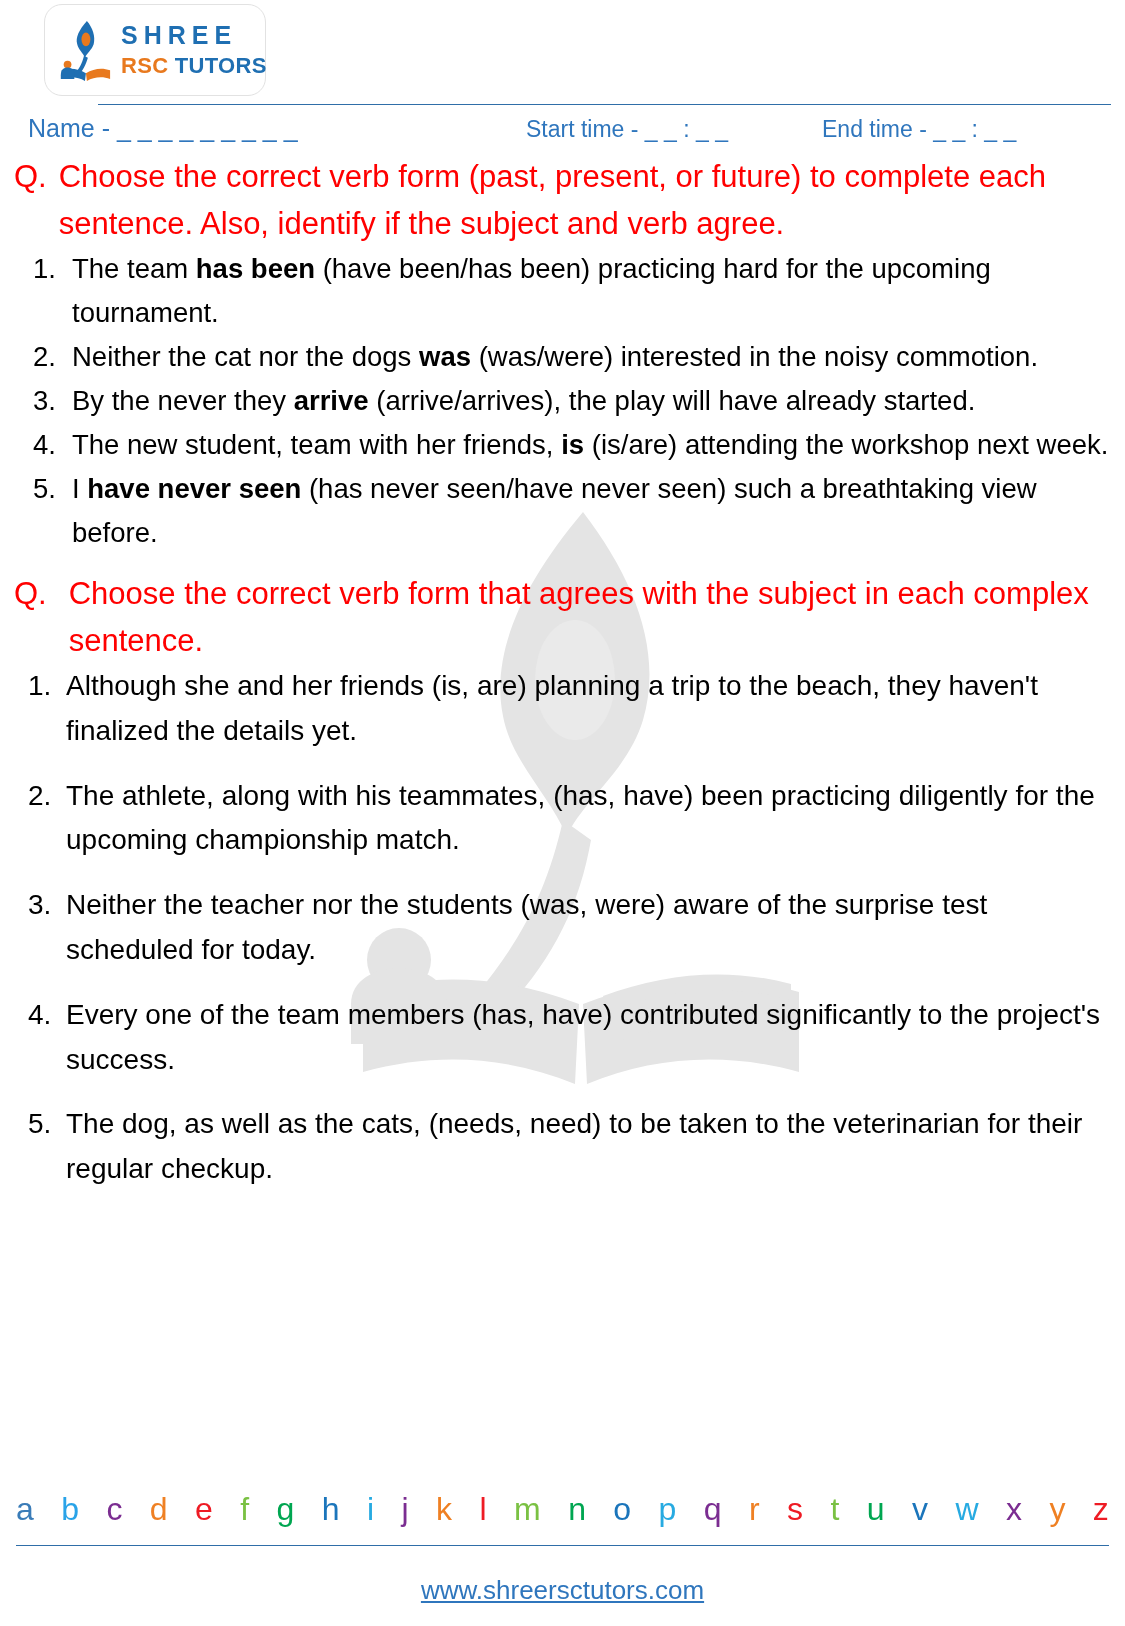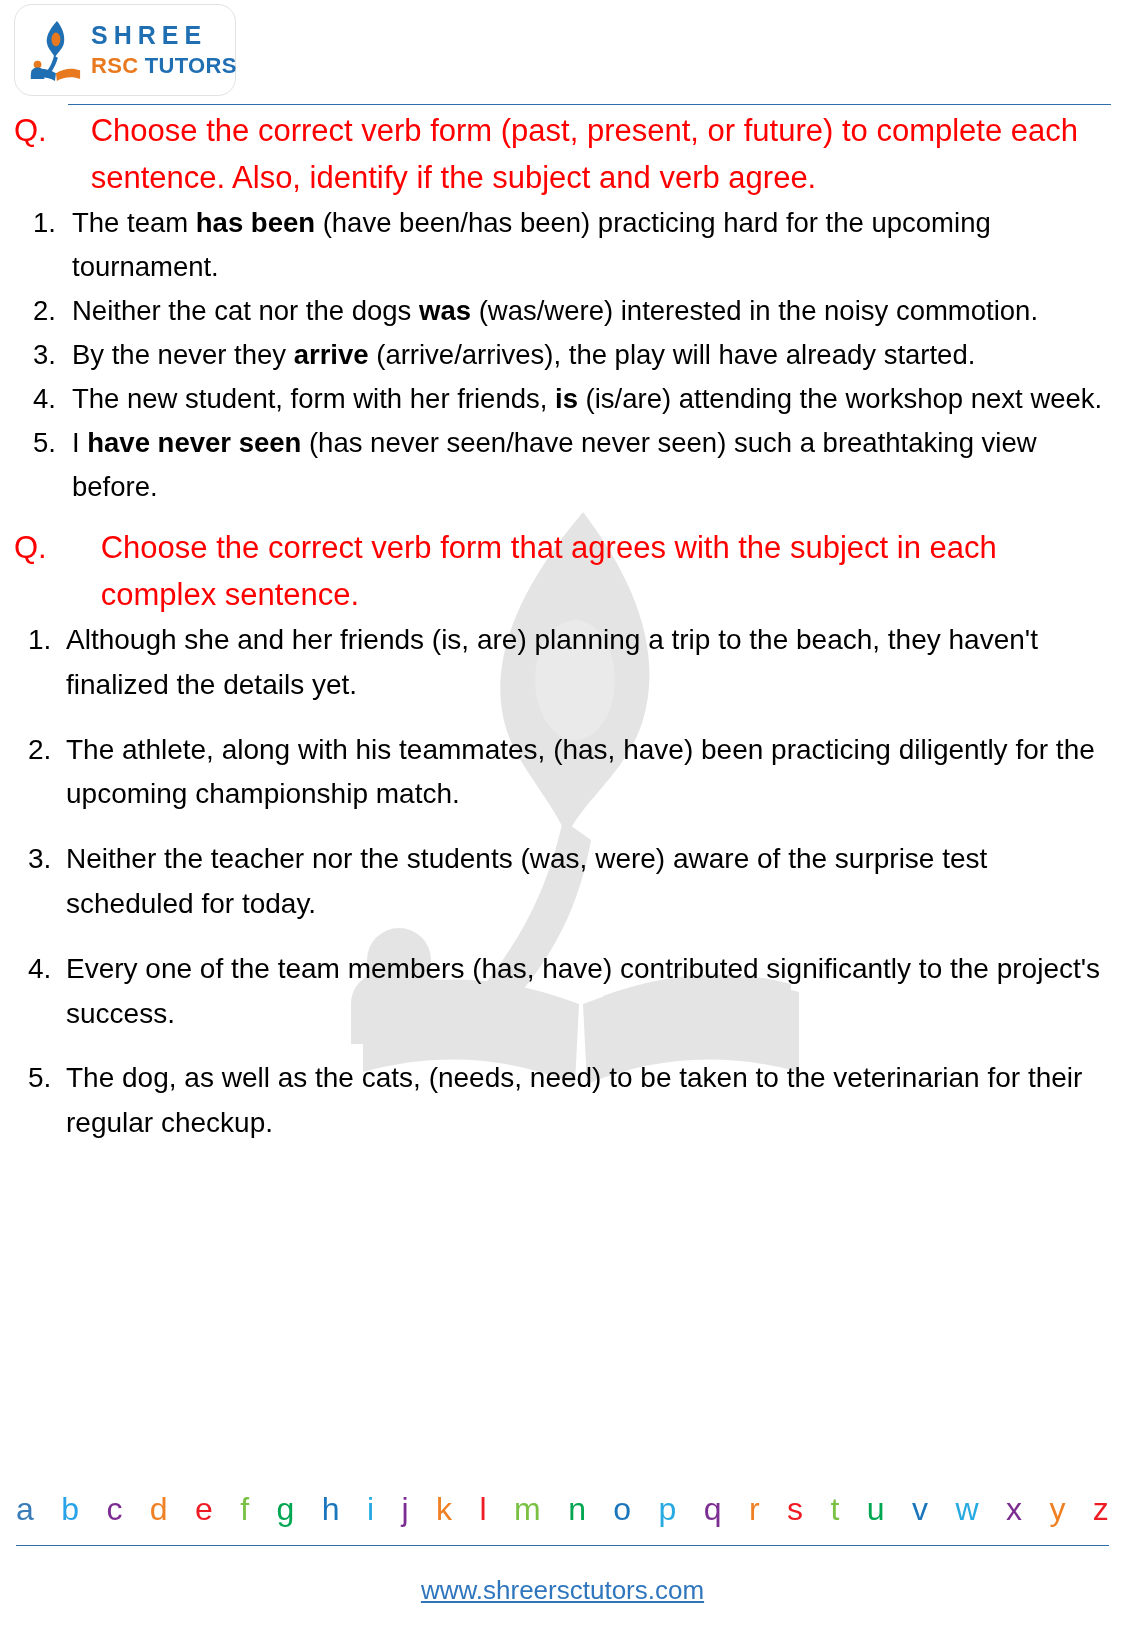--- a/index.html
+++ b/index.html
@@ -35,20 +35,21 @@
     width: 1125px;
     height: 1626px;
     box-sizing: border-box;
     padding: 0 14px;
   }
 
   
   .header {
     position: relative;
     height: 108px;
+    margin-left: 30px;
   }
   .logo-box {
     position: absolute;
     left: 0px;
     top: 4px;
     width: 222px;
     height: 92px;
     border: 1px solid #e2e2e2;
     border-radius: 18px;
     background: #fff;
@@ -118,21 +119,21 @@
     line-height: 1.50;
     display: flex;
     align-items: flex-start;
   }
   .q-head .q-mark {
     flex: 0 0 auto;
     padding-right: 12px;
   }
   .q-head.q2 { margin-top: 16px; }
   .q-head.q2 .q-mark { padding-right: 22px; }
-  .q-head .q-text { flex: 1 1 auto; margin-left: 32px; }
+  .q-head .q-text { flex: 1 1 auto; }
 
   ol.items {
     list-style: none;
     margin: 0;
     padding: 0;
     font-size: 27.5px;
     line-height: 1.60;
   }
   ol.items li {
     display: flex;
@@ -230,20 +231,25 @@
       </svg>
       <div class="logo-words">
         <div class="logo-line1">SHREE</div>
         <div class="logo-line2"><span class="logo-rsc">RSC</span><span>&nbsp;</span><span class="logo-tutors">TUTORS</span></div>
       </div>
     </div>
 
     <div class="header-rule"></div>
   </div>
 
+  <div class="meta-row">
+    <div class="meta-name">Name - _ _ _ _ _ _ _ _ _</div>
+    <div class="meta-start">Start time - _ _ : _ _</div>
+    <div class="meta-end">End time - _ _ : _ _</div>
+  </div>
 
   <div class="q-block">
     <div class="q-head">
       <span class="q-mark">Q.</span>
       <span class="q-text">Choose the correct verb form (past, present, or future) to complete each sentence. Also, identify if the subject and verb agree.</span>
     </div>
     <ol class="items q1-list">
       <li>
         <span class="num">1.</span>
         <span class="body"><span>The team </span><b>has been</b><span> (have been/has been) practicing hard for the upcoming tournament.</span></span>
@@ -251,21 +257,21 @@
       <li>
         <span class="num">2.</span>
         <span class="body"><span>Neither the cat nor the dogs </span><b>was</b><span> (was/were) interested in the noisy commotion.</span></span>
       </li>
       <li>
         <span class="num">3.</span>
         <span class="body"><span>By the never they </span><b>arrive</b><span> (arrive/arrives), the play will have already started.</span></span>
       </li>
       <li>
         <span class="num">4.</span>
-        <span class="body"><span>The new student, form with her friends, </span><b>is</b><span> (is/are) attending the workshop next week.</span></span>
+        <span class="body"><span>The new student, team with her friends, </span><b>is</b><span> (is/are) attending the workshop next week.</span></span>
       </li>
       <li>
         <span class="num">5.</span>
         <span class="body"><span>I </span><b>have never seen</b><span> (has never seen/have never seen) such a breathtaking view before.</span></span>
       </li>
     </ol>
   </div>
 
   <div class="q-block">
     <div class="q-head q2">

